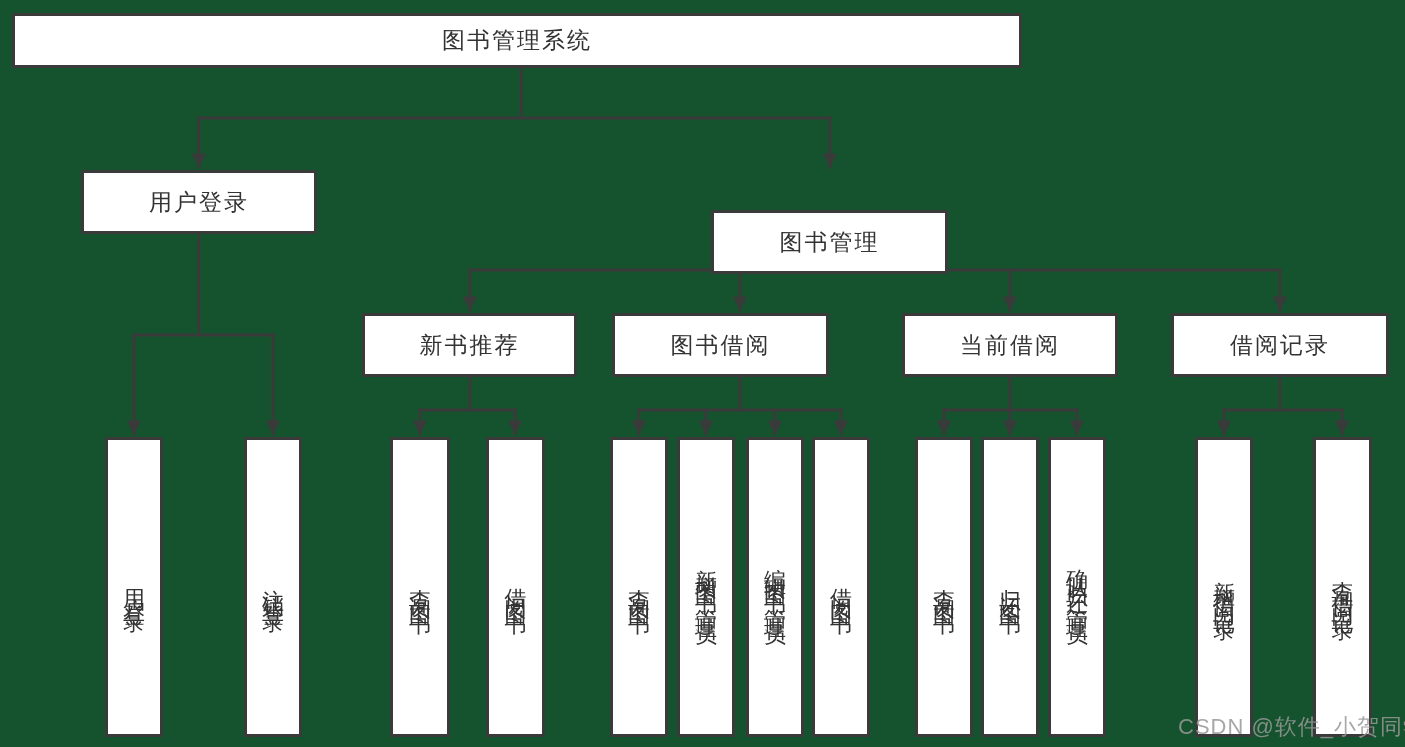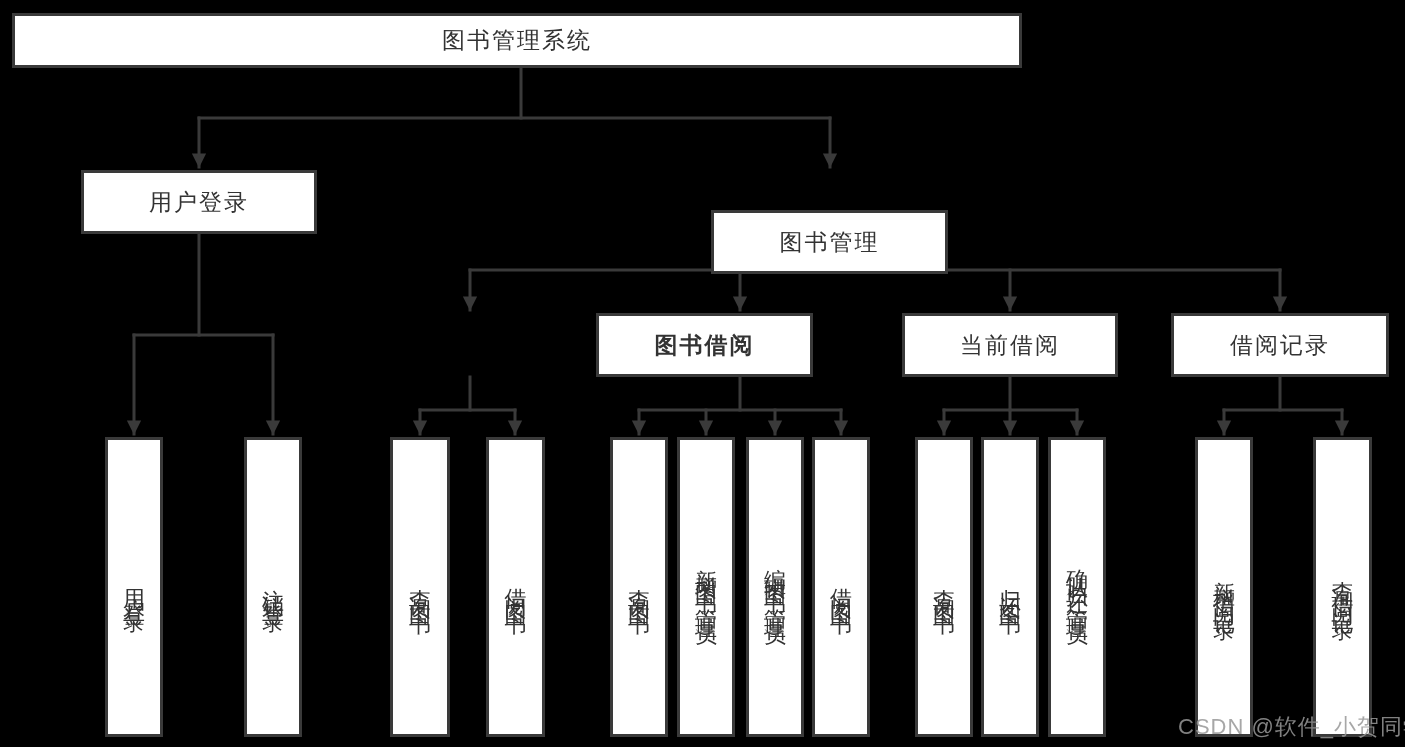--- a/index.html
+++ b/index.html
@@ -4,21 +4,21 @@
 <style>
   html, body {
     margin: 0;
     padding: 0;
     background: #ffffff;
   }
   #canvas {
     position: relative;
     width: 1405px;
     height: 747px;
-    background: #000000;
+    background: #14532d;
     overflow: hidden;
     font-family: "Liberation Sans", sans-serif;
     color: #333333;
   }
   #connectors {
     position: absolute;
     left: 0;
     top: 0;
     z-index: 0;
   }
@@ -116,21 +116,24 @@
     <span>图书管理系统</span>
   </div>
 
   <div class="box" style="left:81px; top:170px; width:236px; height:64px;">
     <span>用户登录</span>
   </div>
   <div class="box" style="left:711px; top:170px; width:237px; height:64px;margin-top:40px;">
     <span>图书管理</span>
   </div>
 
-  <div class="box" style="left:596px; top:313px; width:217px; height:64px;font-weight:bold;">
+  <div class="box" style="left:362px; top:313px; width:215px; height:64px;">
+    <span>新书推荐</span>
+  </div>
+  <div class="box" style="left:612px; top:313px; width:217px; height:64px;">
     <span>图书借阅</span>
   </div>
   <div class="box" style="left:902px; top:313px; width:216px; height:64px;">
     <span>当前借阅</span>
   </div>
   <div class="box" style="left:1171px; top:313px; width:218px; height:64px;">
     <span>借阅记录</span>
   </div>
 
   <div class="box vbox" style="left:105px; top:437px; width:58px; height:300px;">

